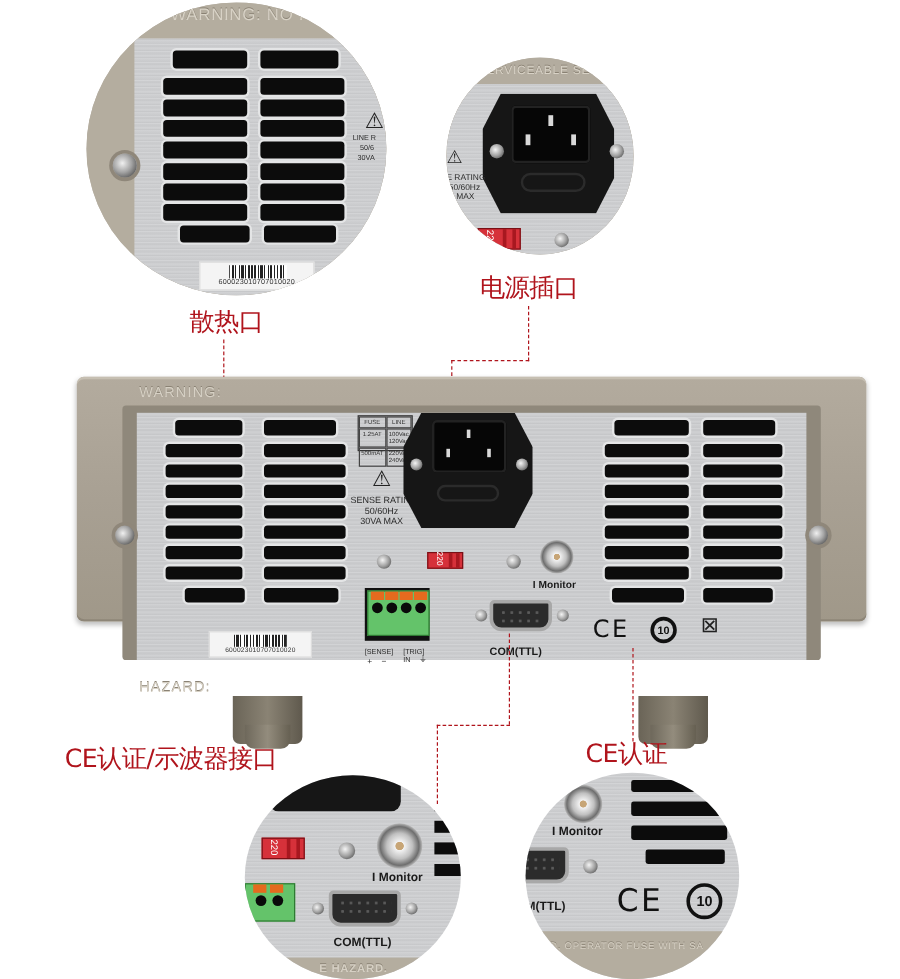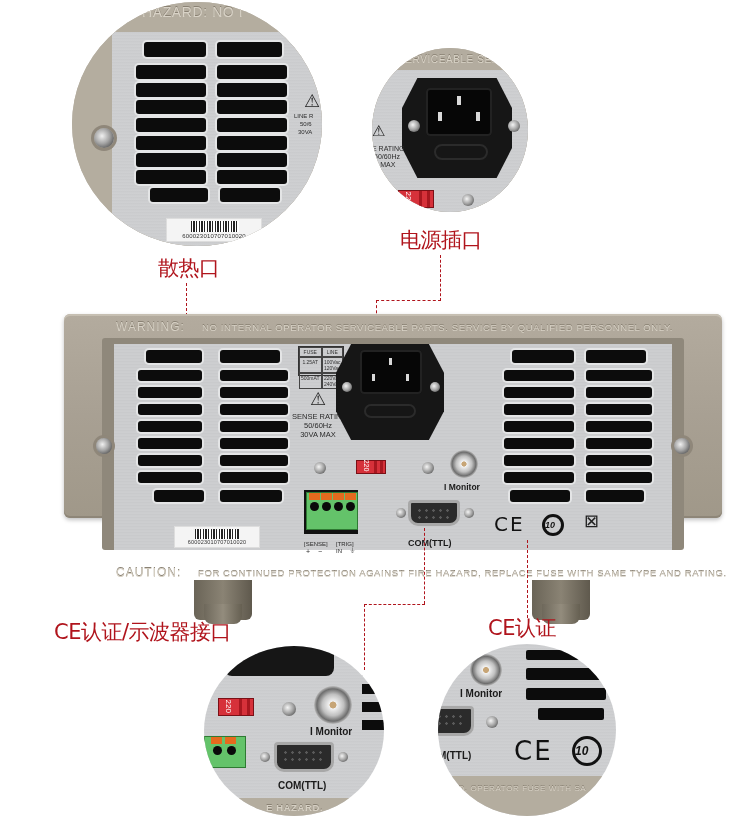--- a/index.html
+++ b/index.html
@@ -131,31 +131,31 @@
   }
   .barcode .bars {
     position: absolute; left: 24px; top: 2px; width: 48px; height: 11px;
     background: repeating-linear-gradient(90deg, #222 0 1px, #fff 1px 2px, #222 2px 4px, #fff 4px 5px, #222 5px 6px, #fff 6px 8px);
   }
   .barcode .num { position: absolute; left: 0; right: 0; top: 14px; font-size: 6px; text-align: center; color: #333; letter-spacing: 0.2px; }
 
   .ce-mark { position: absolute; font-family: "DejaVu Sans", sans-serif; font-size: 20px; color: #111; letter-spacing: 2px; }
   .epup {
     position: absolute; width: 22px; height: 22px; border-radius: 50%; border: 3px solid #111;
-    font-size: 9px; font-weight: bold; color: #111; line-height: 16px; font-style: italic;
+    font-size: 9px; font-weight: bold; color: #111; text-align: center; line-height: 16px;
   }
   .weee { position: absolute; font-size: 18px; color: #222; }
   .warn-tri { position: absolute; font-size: 18px; color: #222; }
 </style>
 </head>
 <body>
 
 <div class="circle" style="left:72px; top:2px; width:250px; height:244px;">
   <div class="abs" style="left:0;top:0;width:100%;height:100%;background:#b4ad9f;"></div>
-  <div class="frame-text" style="left:70px; top:2px; font-size:14px; color:#d8d2c6;">HAZARD:  NO I</div>
+  <div class="frame-text" style="left:70px; top:2px; font-size:14px; color:#d8d2c6;">WARNING:  NO I</div>
   <div class="abs brushed" style="left:40px; top:30px; width:230px; height:225px;"></div>
   <div class="screw" style="left:22px; top:126px; width:20px; height:20px;"></div>
 
   <div class="vent" style="left:72px;top:40px;width:62px;height:15px;"></div>
   <div class="vent" style="left:64px;top:63px;width:70px;"></div>
   <div class="vent" style="left:64px;top:81px;width:70px;"></div>
   <div class="vent" style="left:64px;top:98px;width:70px;"></div>
   <div class="vent" style="left:64px;top:116px;width:70px;"></div>
   <div class="vent" style="left:64px;top:134px;width:70px;"></div>
   <div class="vent" style="left:64px;top:151px;width:70px;"></div>
@@ -216,21 +216,20 @@
     <div class="tip"></div>
   </div>
 <div class="foot" style="left:532px; top:580px;">
     <div class="tip"></div>
   </div>
 
 <div class="device-frame">
   <div class="frame-text" style="left:52px; top:6px;">
     <span class="big">WARNING:</span>
   </div>
-  <div class="frame-text" style="left:138px; top:8px;">NO INTERNAL OPERATOR SERVICEABLE PARTS. SERVICE BY QUALIFIED PERSONNEL ONLY.</div>
 
   <div class="bezel"></div>
   <div class="panel">
 
     <div>
       <div class="vent" style="left:32px;top:6px;width:56px;height:13px;"></div>
       <div class="vent" style="left:106px;top:6px;width:60px;height:13px;"></div>
       <div class="vent" style="left:24px;top:26px;width:64px;height:11px;"></div>
       <div class="vent" style="left:106px;top:26px;width:68px;height:11px;"></div>
       <div class="vent" style="left:24px;top:43px;width:64px;height:11px;"></div>
@@ -337,23 +336,22 @@
 
     <div class="ce-mark" style="left:380px;top:168px;">CE</div>
     <div class="epup" style="left:428px;top:170px;">10</div>
     <div class="weee" style="left:470px;top:166px;">⊠</div>
   </div>
 
   <div class="screw" style="left:32px;top:124px;"></div>
   <div class="screw" style="left:610px;top:124px;"></div>
 
   <div class="frame-text" style="left:52px; top:252px;">
-    <span class="big">CAUTION:</span>
-  </div>
-  <div class="frame-text" style="left:134px; top:254px;">FOR CONTINUED PROTECTION AGAINST FIRE HAZARD, REPLACE FUSE WITH SAME TYPE AND RATING.</div>
+    <span class="big">HAZARD:</span>
+  </div>
 </div>
 
 <div class="dash-v" style="left:424px; top:528px; height:76px;"></div>
 <div class="dash-h" style="left:364px; top:604px; width:61px;"></div>
 <div class="dash-v" style="left:364px; top:604px; height:66px;"></div>
 <div class="dash-v" style="left:527px; top:540px; height:78px;"></div>
 
 <div class="label" style="left:54px; top:620px;">CE认证/示波器接口</div>
 <div class="label" style="left:488px; top:616px;">CE认证</div>
 

